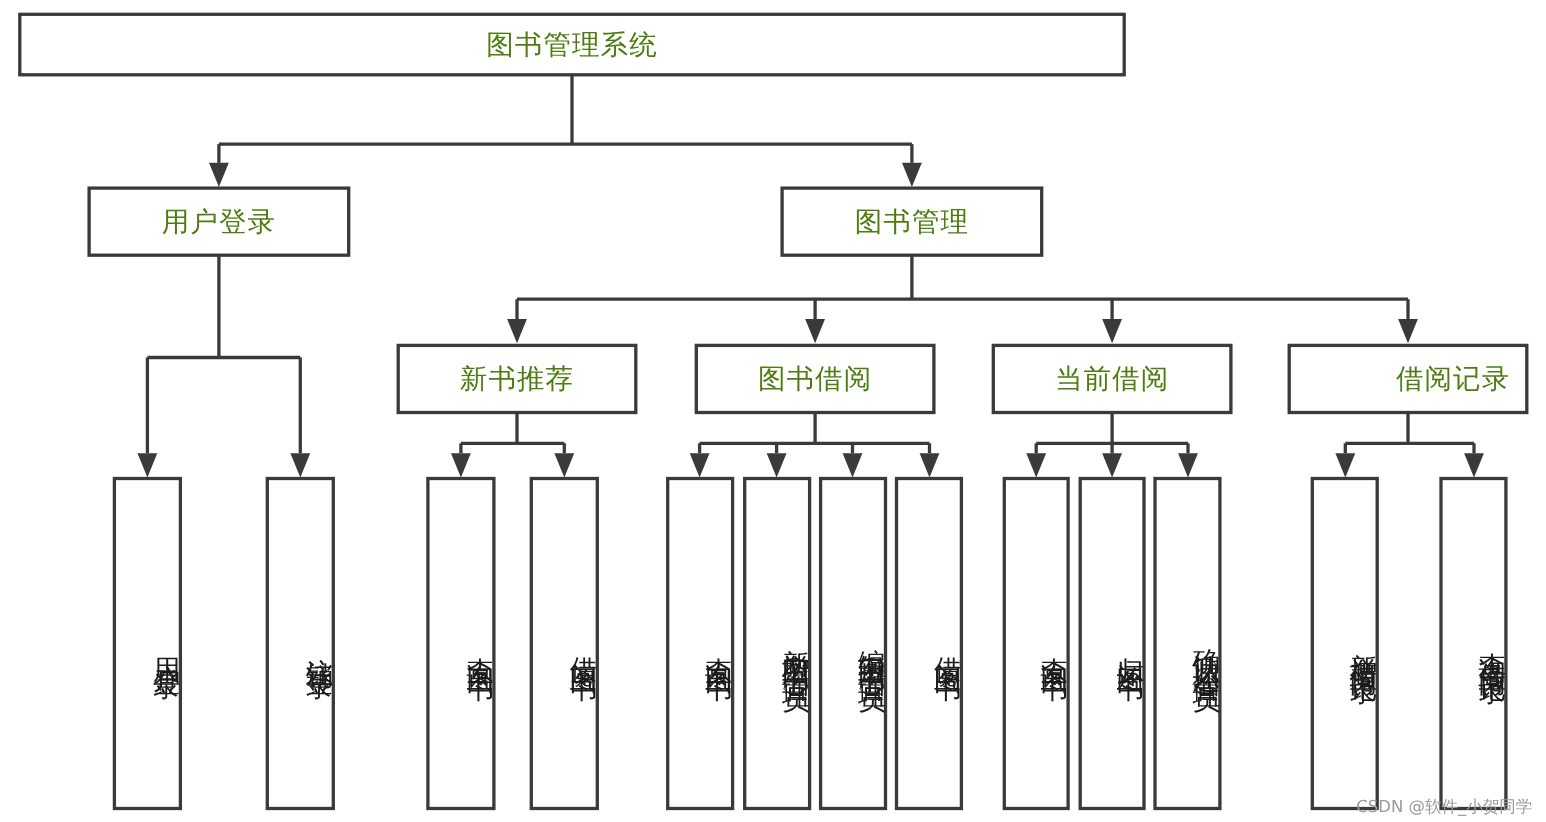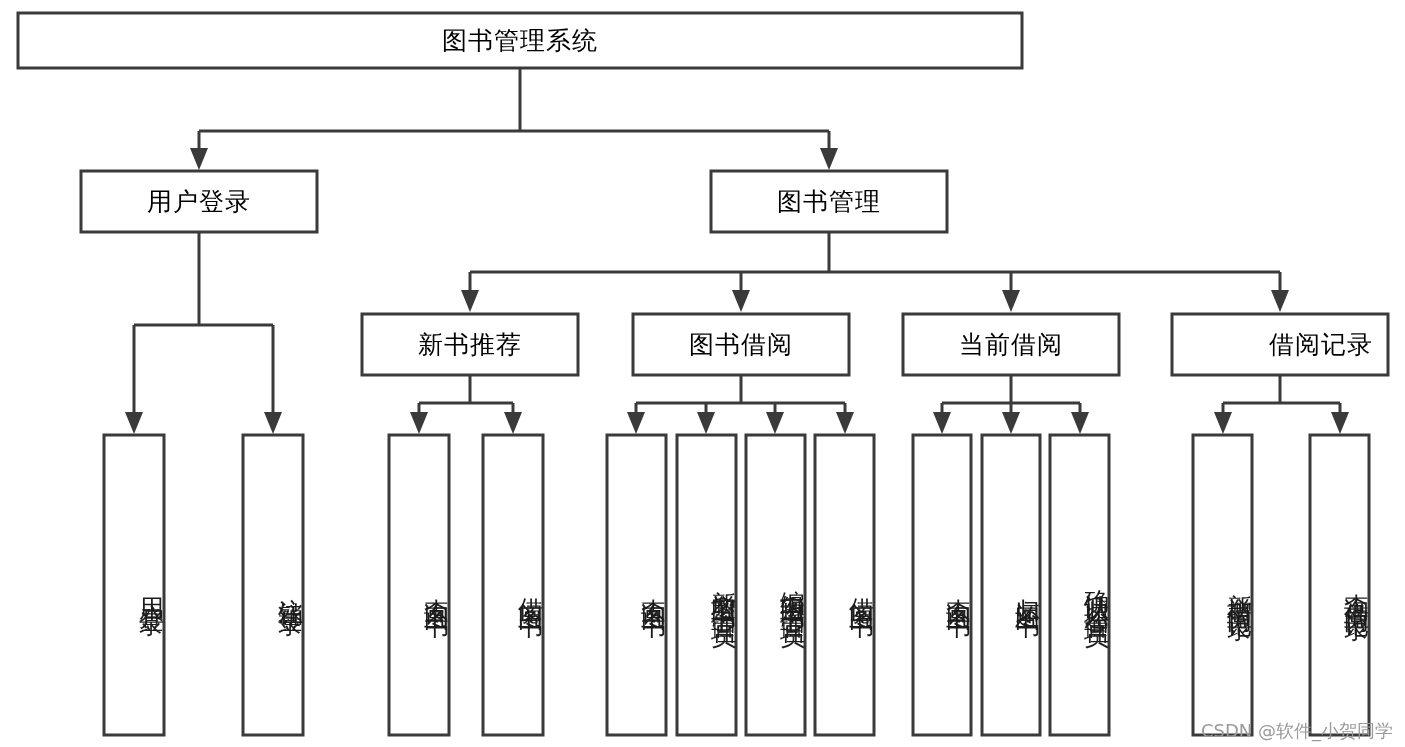--- a/index.html
+++ b/index.html
@@ -39,21 +39,21 @@
   }
   .arrow-head {
     fill: #3a3a3a;
     stroke: none;
   }
   .node-label-h {
     position: absolute;
     display: flex;
     align-items: center;
     justify-content: center;
-    color: #000000;
+    color: #4d7c0f;
     font-size: 25px;
     letter-spacing: 1px;
     white-space: nowrap;
     pointer-events: none;
   }
   .node-label-v {
     position: absolute;
     display: flex;
     align-items: flex-start;
     justify-content: center;
@@ -64,21 +64,21 @@
     letter-spacing: 5px;
     line-height: 1;
     white-space: nowrap;
     pointer-events: none;
   }
   .node-label-v.pad-top { padding-top: 6px; }
   .watermark {
     position: absolute;
     right: 12px;
     bottom: 4px;
-    font-size: 18px;
+    font-size: 15px;
     color: #9a9a9a;
     white-space: nowrap;
     pointer-events: none;
   }
 </style>
 </head>
 <body>
 
 <div id="diagram-root">
 

